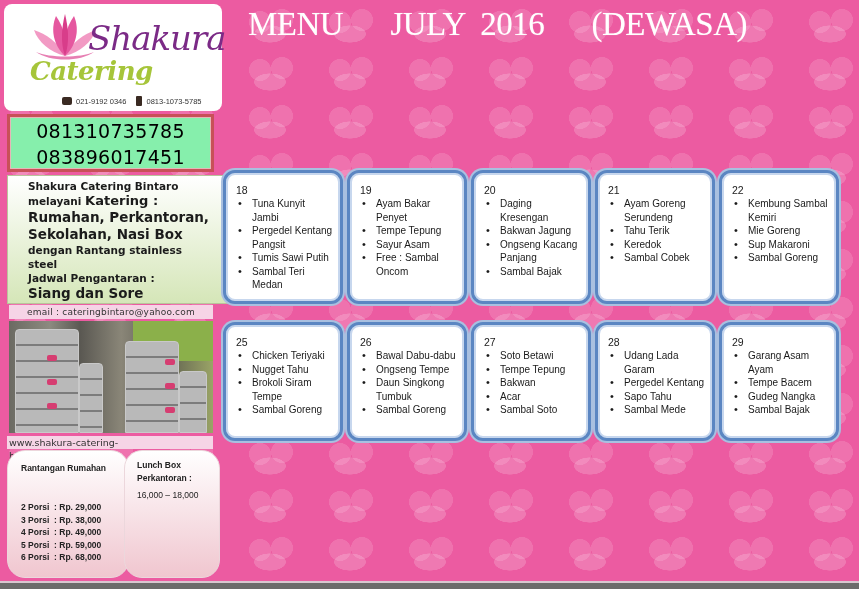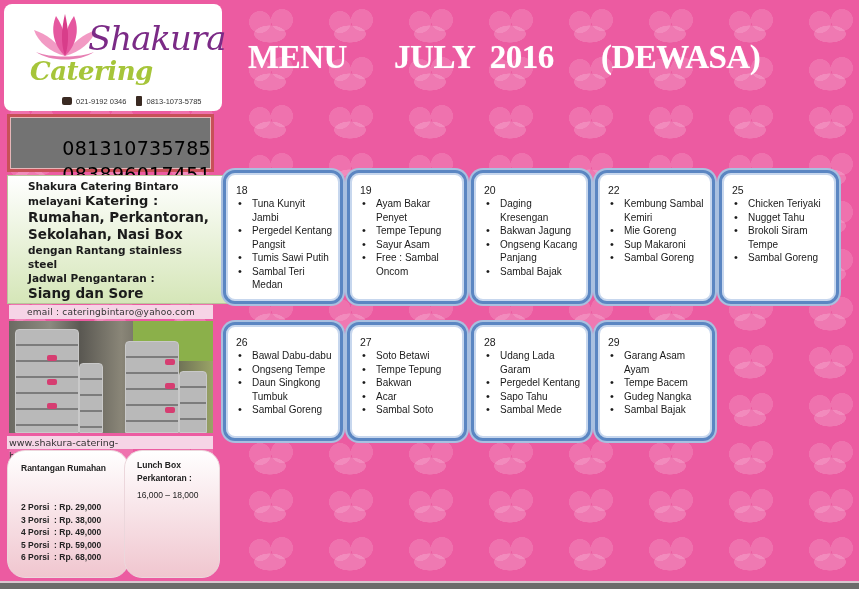--- a/index.html
+++ b/index.html
@@ -42,25 +42,25 @@
     .phone-row {
       position: absolute; left: 34px; top: 92px; display: flex; gap: 10px;
       font-size: 7.5px; color: #333; align-items: center; padding-left: 24px;
     }
     .phone-row .ph { display: flex; align-items: center; gap: 4px; }
     .ph-ico { display: inline-block; width: 10px; height: 8px; background: #3a2a22; border-radius: 2px; }
     .mob-ico { display: inline-block; width: 6px; height: 10px; background: #3a2a22; border-radius: 1px; }
 
     .numbers-box {
       position: absolute; left: 7px; top: 114px; width: 207px; height: 58px;
-      background: #737373; border: 3px solid #c85058;
+      background: #86efac; border: 3px solid #c85058;
       box-shadow: inset 0 0 0 1px #e6b6b8;
-      text-align: right;
+      text-align: center;
       font-family: "DejaVu Sans", sans-serif; font-size: 19px; line-height: 26px;
-      color: #000; padding-top: 18px; letter-spacing: 0.3px;
+      color: #000; padding-top: 1px; letter-spacing: 0.3px;
     }
     .info-box {
       position: absolute; left: 7px; top: 175px; width: 228px; height: 129px;
       background: linear-gradient(#ffffff, #d5e6b8);
       border: 1px solid #b9c39b;
       padding: 3px 20px;
       font-family: "DejaVu Sans", sans-serif; font-weight: bold; color: #1b1b1b;
     }
     .info-box .s { font-size: 10.5px; line-height: 14px; }
     .info-box .m { font-size: 13px; line-height: 16px; }
@@ -93,24 +93,23 @@
     .price-card.left { left: 7px; width: 122px; padding: 11px 0 0 13px; }
     .price-card.right { left: 124px; width: 96px; padding: 8px 0 0 12px; }
     .price-card .title { line-height: 12px; margin-bottom: 27px; }
     .price-card .row { line-height: 12.5px; white-space: pre; }
     .price-card.right .title { margin-bottom: 5px; line-height: 13px; }
     .price-card.right .val { font-weight: normal; }
 
     
     .menu-title {
       position: absolute; left: 248px; top: 6px;
-      font-family: "Liberation Serif", serif; font-weight: bold;
+      font-family: "Liberation Serif", serif; font-weight: normal;
       font-size: 33px; color: #fff; letter-spacing: -0.5px; word-spacing: 8px;
       text-shadow: 0 0 1px #f6a8ce;
-      margin-top: 33px;
     }
 
     
     .grid {
       position: absolute; left: 223px; top: 170px;
       display: grid; grid-template-columns: repeat(5, 120px); column-gap: 4px;
       grid-template-rows: 134px 119px; row-gap: 18px;
     }
     .day-card {
       background: #fff; border: 3px solid #5b86c2; border-radius: 12px;
@@ -225,20 +224,29 @@
   <div class="day-card">
     <div class="day">20</div>
     <ul>
       <li>Daging Kresengan</li>
       <li>Bakwan Jagung</li>
       <li>Ongseng Kacang Panjang</li>
       <li>Sambal Bajak</li>
     </ul>
   </div>
   <div class="day-card">
+    <div class="day">21</div>
+    <ul>
+      <li>Ayam Goreng Serundeng</li>
+      <li>Tahu Terik</li>
+      <li>Keredok</li>
+      <li>Sambal Cobek</li>
+    </ul>
+  </div>
+  <div class="day-card">
     <div class="day">22</div>
     <ul>
       <li>Kembung Sambal Kemiri</li>
       <li>Mie Goreng</li>
       <li>Sup Makaroni</li>
       <li>Sambal Goreng</li>
     </ul>
   </div>
 
   <div class="day-card">

